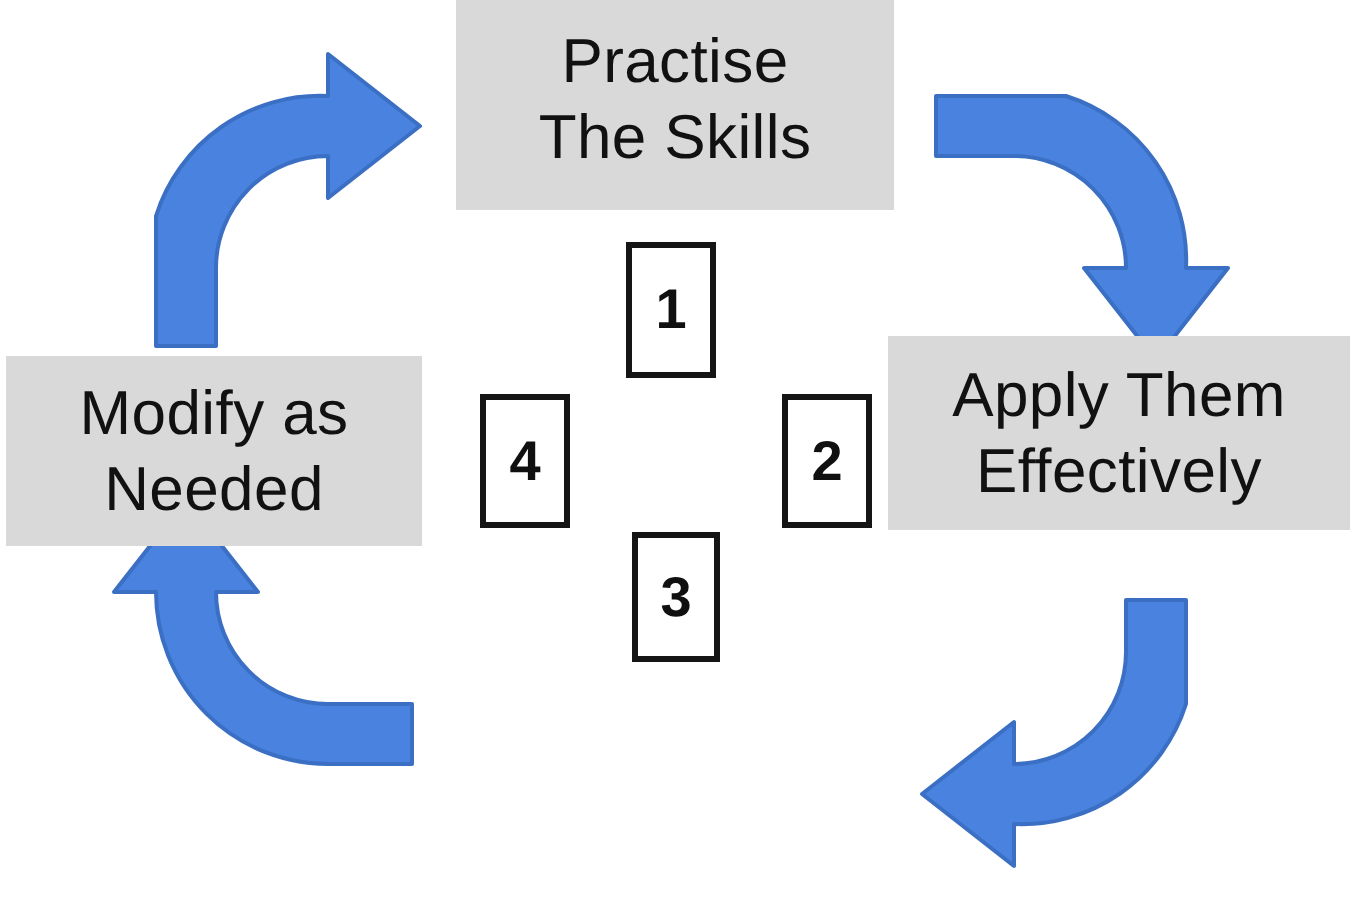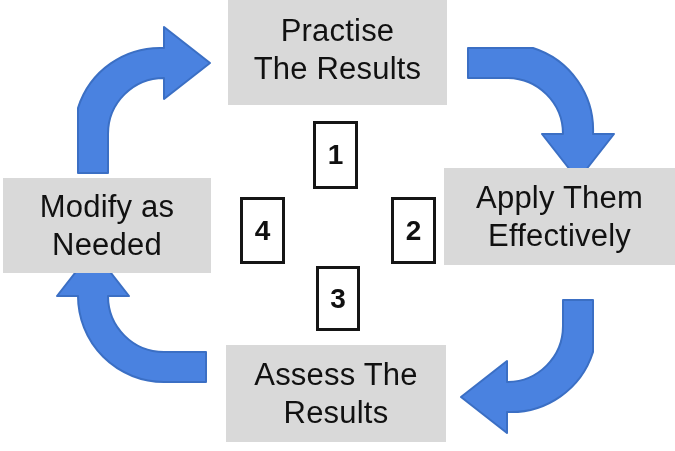--- a/index.html
+++ b/index.html
@@ -128,32 +128,28 @@
              L 93,250
              L 129,296
              L 108,296
              A 56,56 0 0 0 164,352
              L 206,352
              Z" fill="#4a82e0" stroke="#3b6fc4" stroke-width="2" stroke-linejoin="round"></path>
   </svg>
 
   <div class="node-box" id="node-practise">
     <span class="node-label">Practise
-The Results</span>
+The Skills</span>
   </div>
 
   <div class="node-box" id="node-apply">
     <span class="node-label">Apply Them
 Effectively</span>
   </div>
 
-  <div class="node-box" id="node-assess">
-    <span class="node-label">Assess The
-Results</span>
-  </div>
 
   <div class="node-box" id="node-modify">
     <span class="node-label">Modify as
 Needed</span>
   </div>
 
   <div class="step-marker" id="step-1">
     <span>1</span>
   </div>
   <div class="step-marker" id="step-2">

